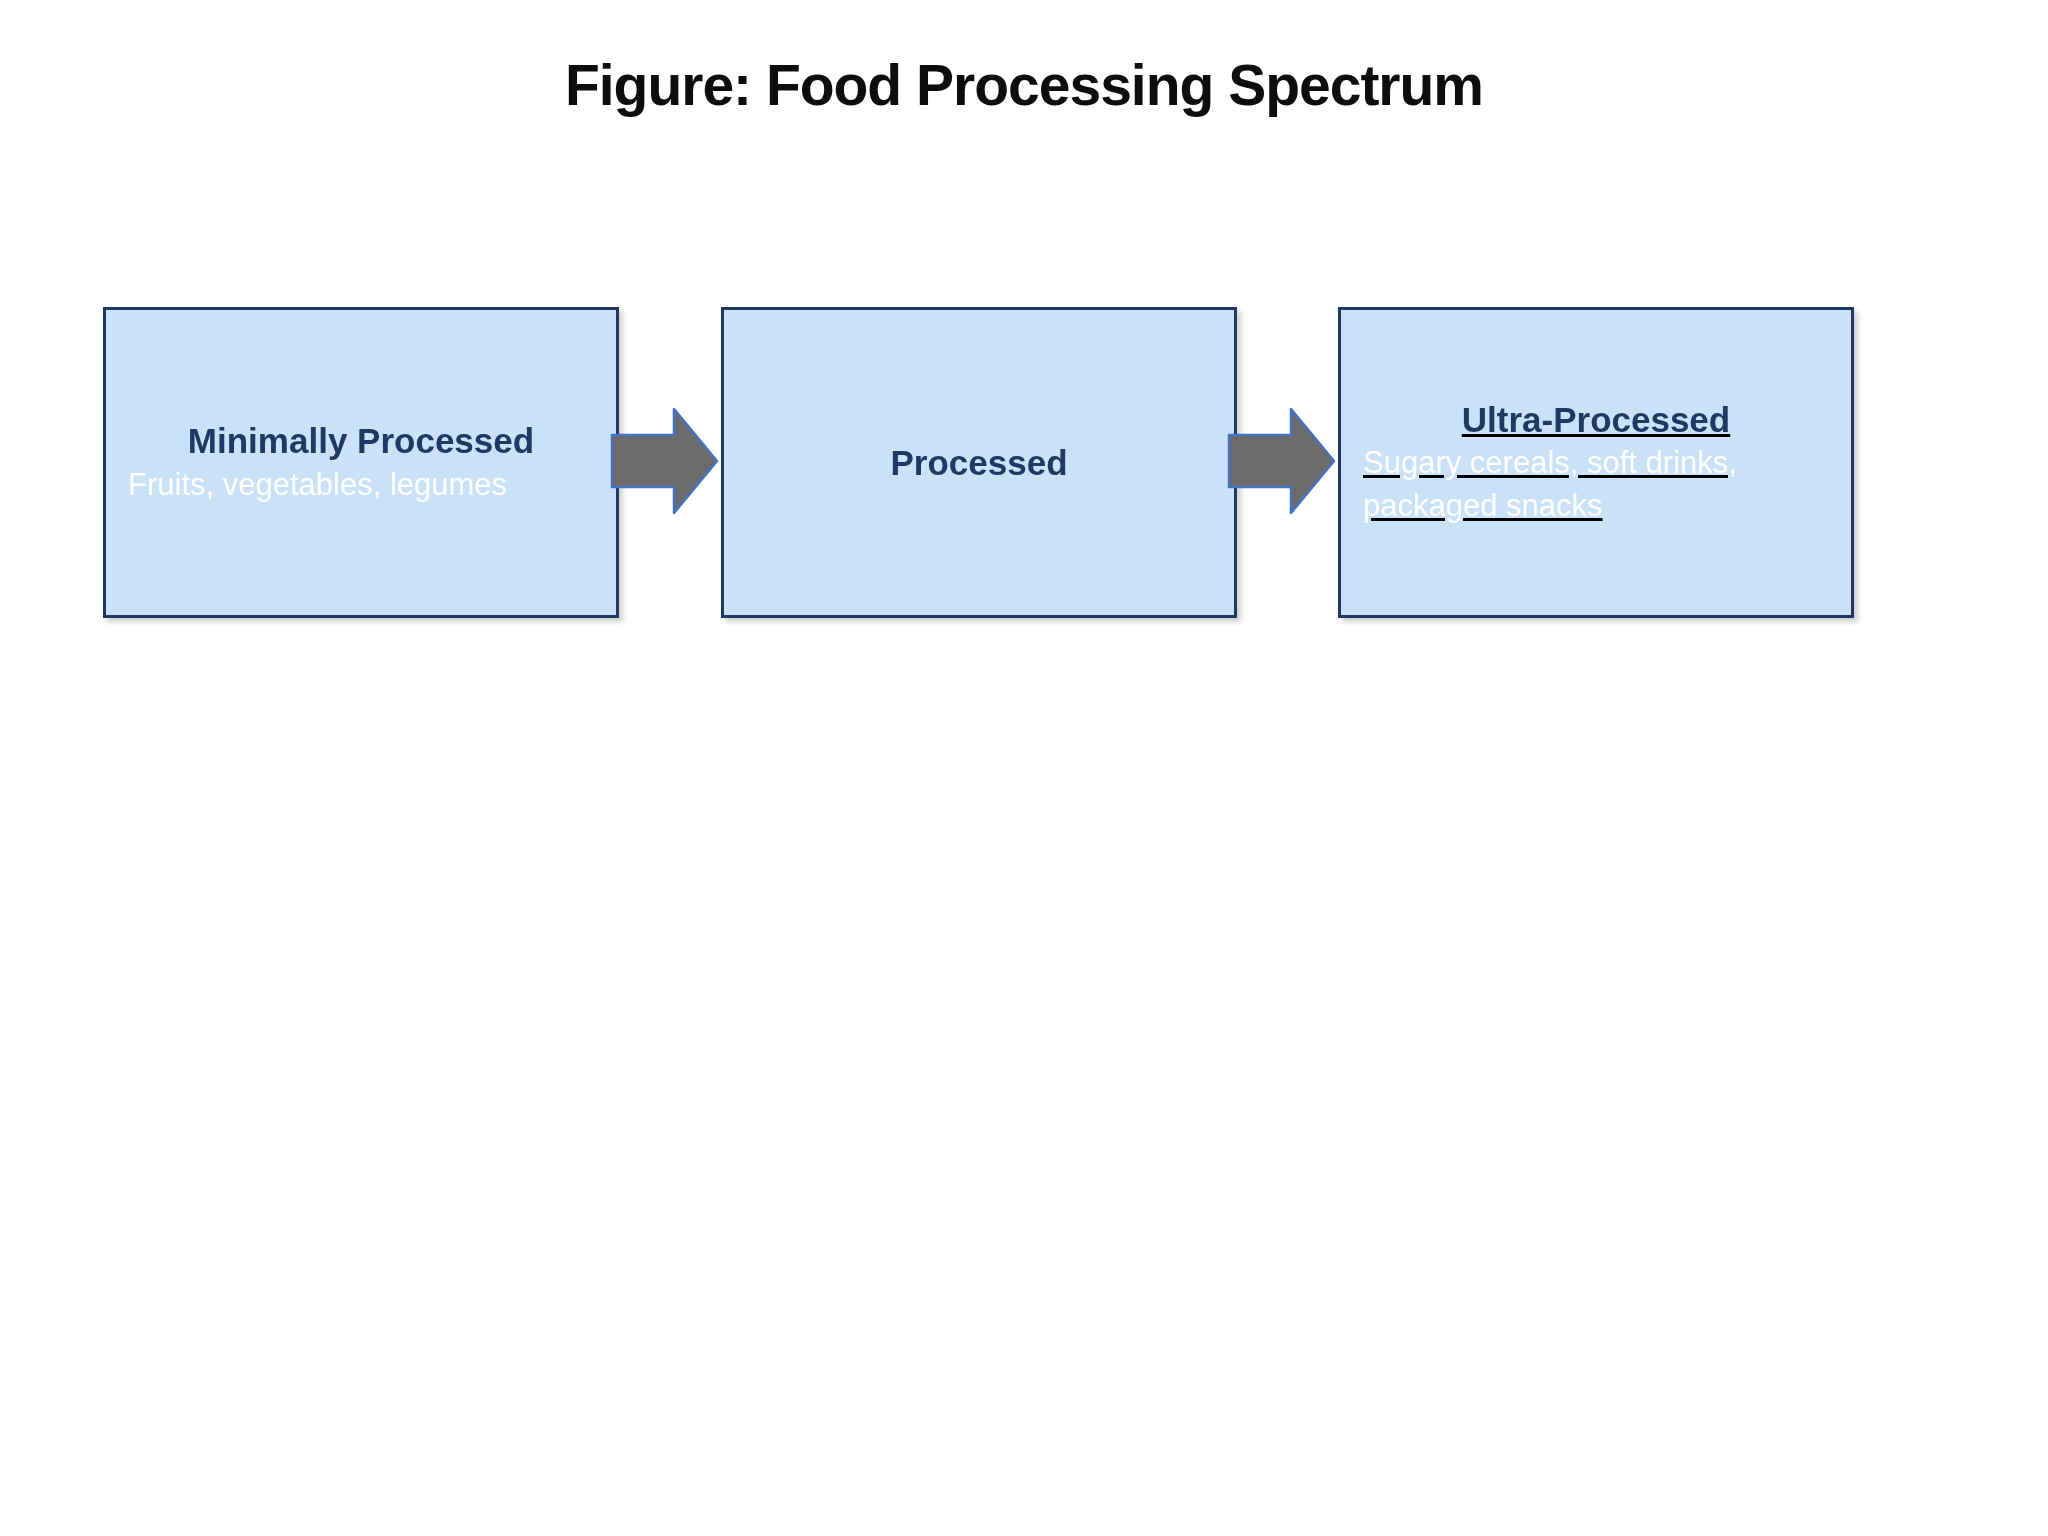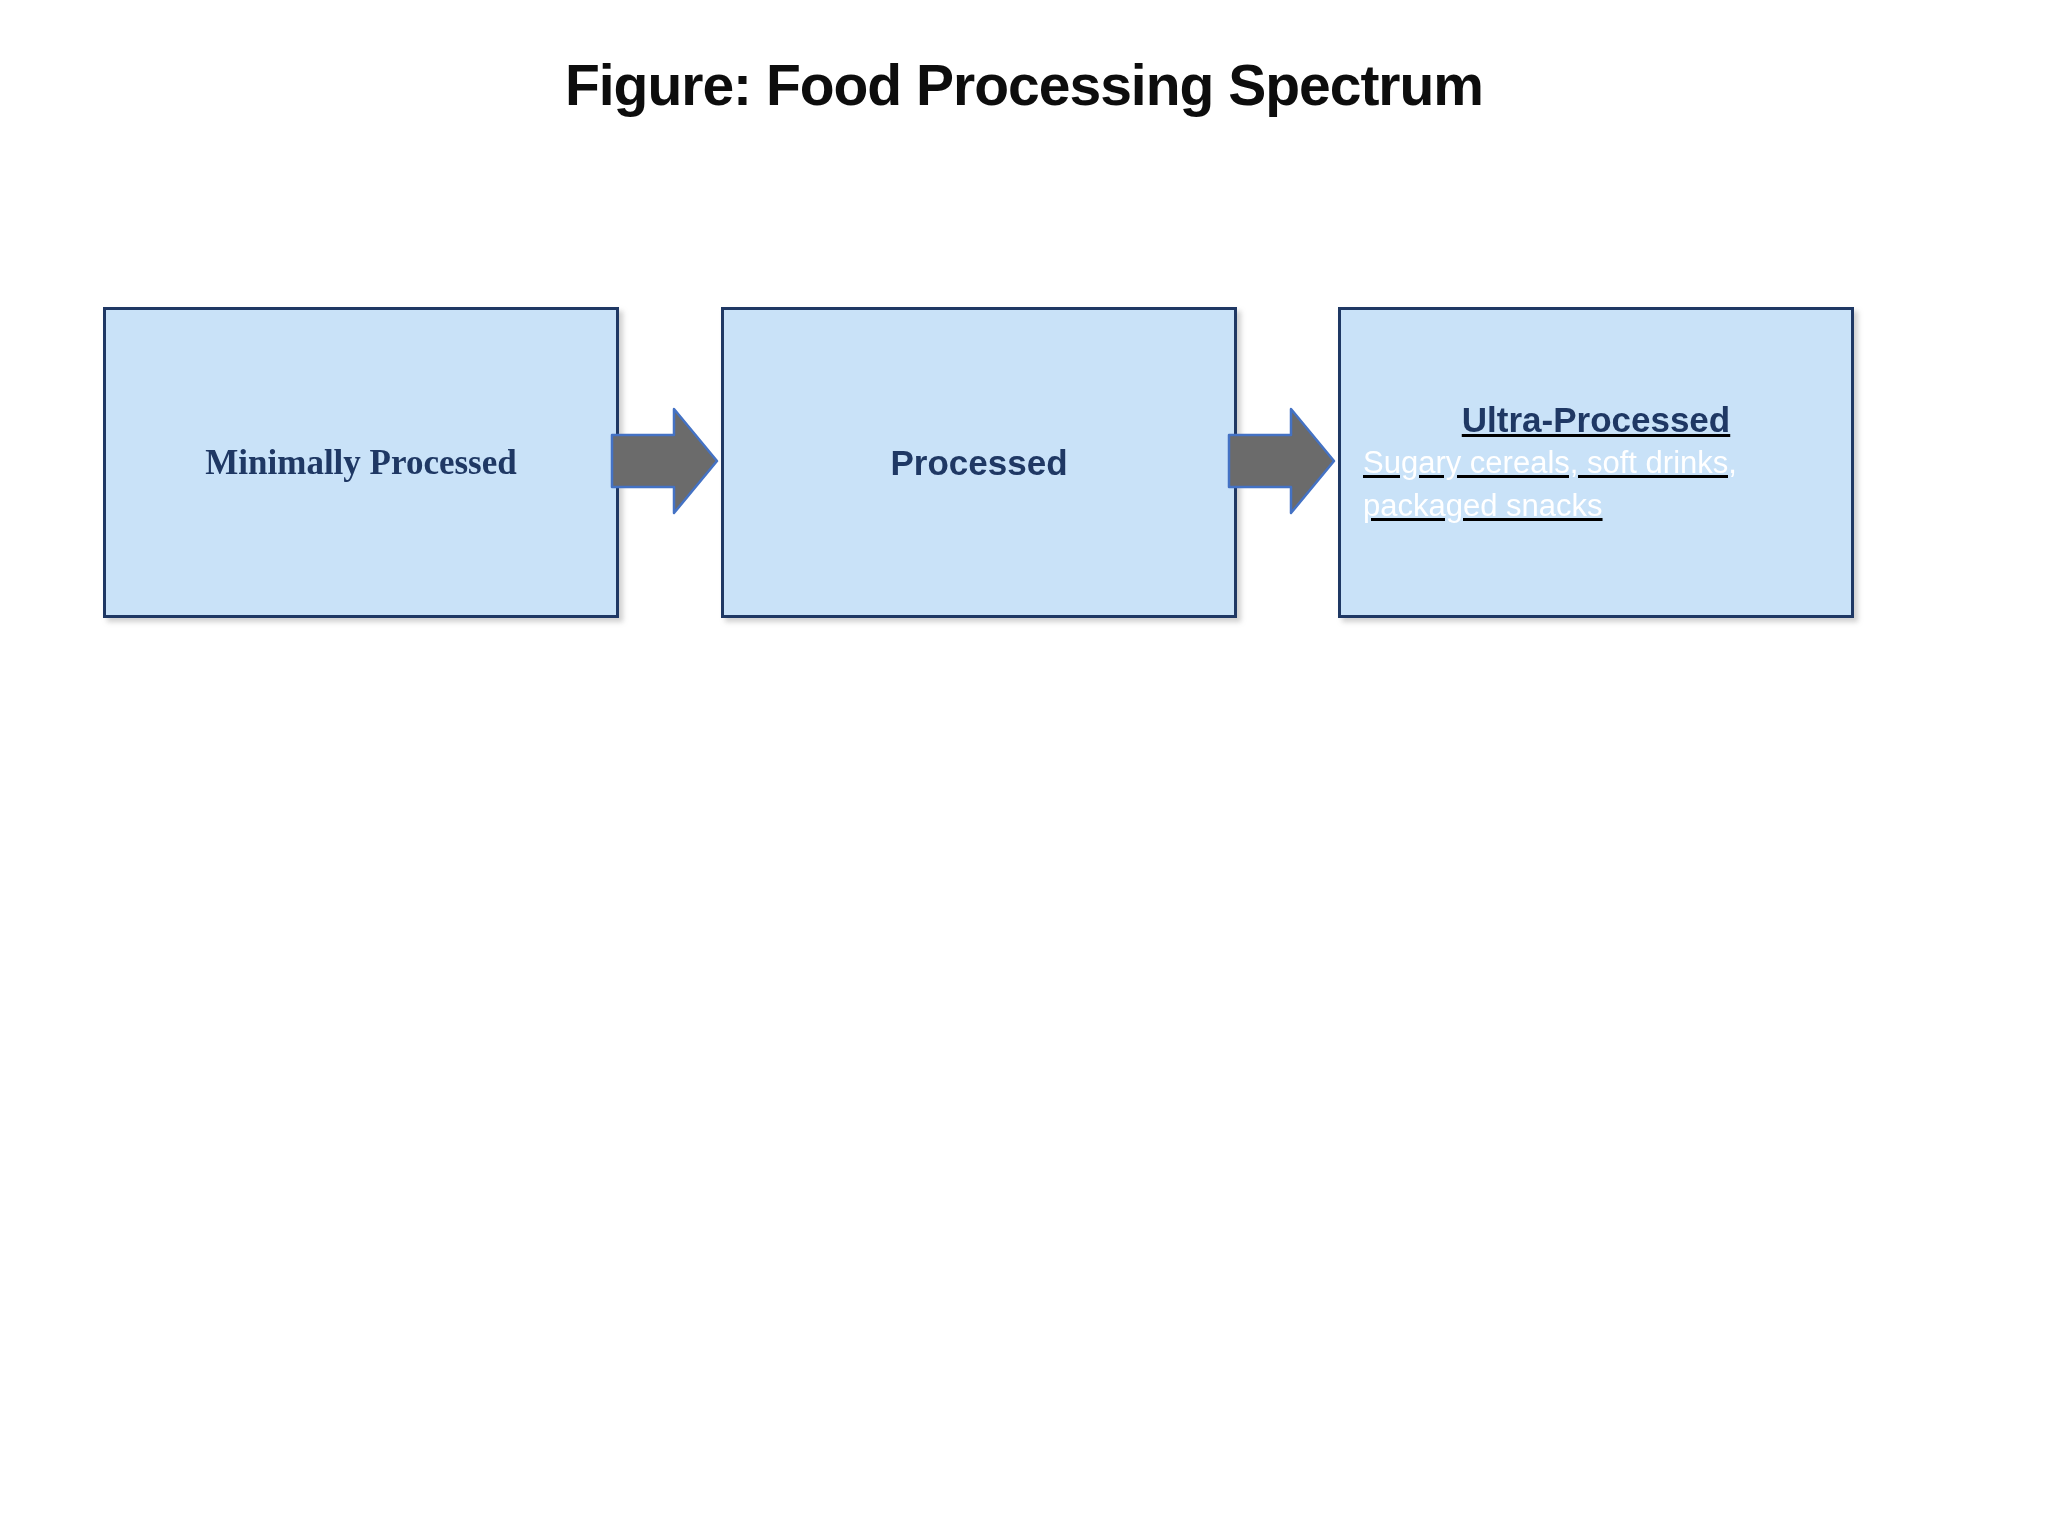--- a/index.html
+++ b/index.html
@@ -41,21 +41,21 @@
     width: 516px;
     height: 311px;
     background: var(--box-fill);
     border: 3px solid var(--box-border);
     box-shadow: 4px 4px 5px rgba(120,120,120,0.35);
     display: flex;
     flex-direction: column;
     justify-content: center;
     padding: 0 22px;
   }
-  .stage-box.pos-1 { left: 103px; font-family: Liberation Serif, serif; }
+  .stage-box.pos-1 { left: 103px; }
   .stage-box.pos-2 { left: 721px; align-items: center; }
   .stage-box.pos-3 { left: 1338px; text-decoration: underline; }
   .stage-label {
     font-size: 35px;
     font-weight: 700;
     color: var(--stage-label);
     text-align: center;
     line-height: 1.3;
   }
   .stage-examples {
@@ -76,20 +76,21 @@
 </style>
 </head>
 <body>
 
 <div class="canvas">
 
   <div class="figure-title">Figure: Food Processing Spectrum</div>
 
   <div class="stage-box pos-1">
     <div class="stage-label">Minimally Processed</div>
+    <div class="stage-examples">Fruits, vegetables, legumes</div>
   </div>
 
   <svg class="flow-arrow gap-1" viewBox="0 0 110 110">
     <polygon points="2,29 64,29 64,3 107,55 64,107 64,81 2,81" fill="var(--arrow-fill)" stroke="var(--arrow-border)" stroke-width="2.5" stroke-linejoin="round"></polygon>
   </svg>
 
   <div class="stage-box pos-2">
     <div class="stage-label">Processed</div>
   </div>
 

